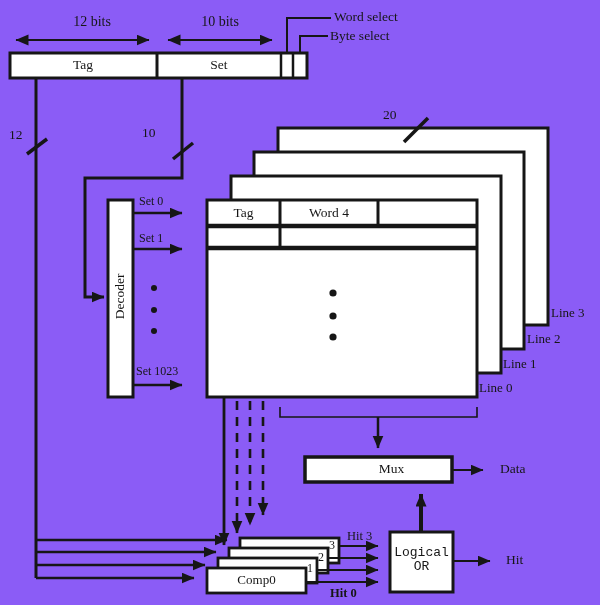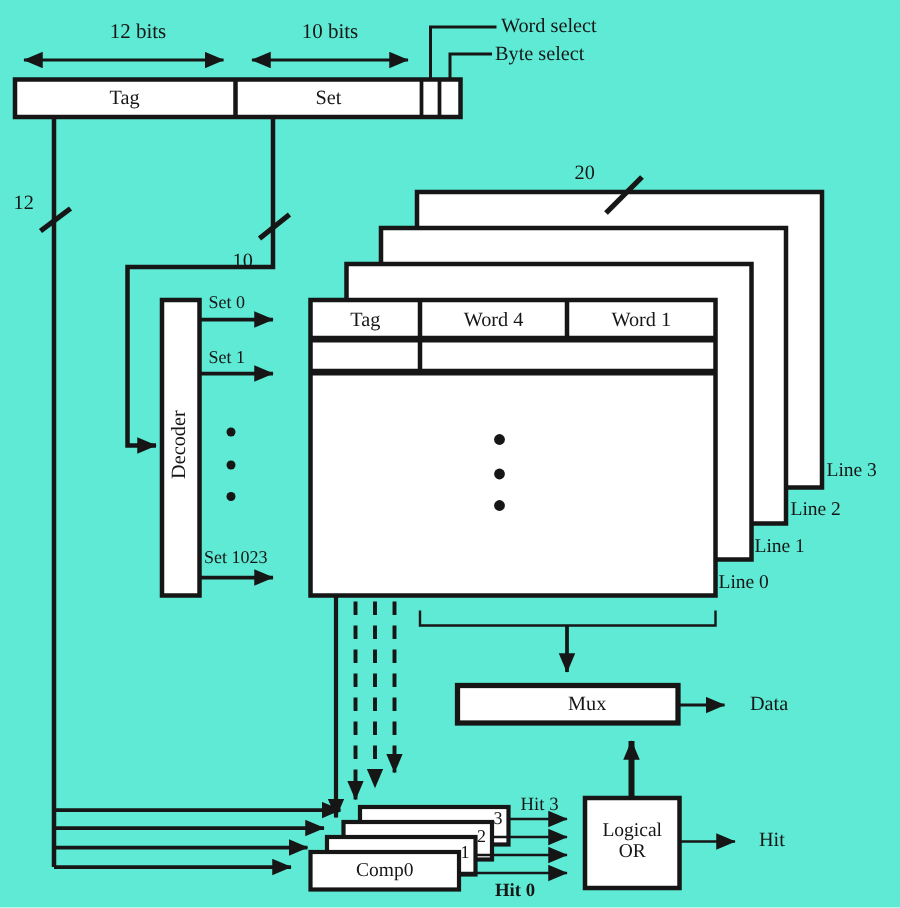--- a/index.html
+++ b/index.html
@@ -1,32 +1,32 @@
 <!DOCTYPE html>
 <html><head>
 <meta charset="utf-8">
 <style>
   html,body{margin:0;padding:0;background:#ffffff;}
   .canvas{
     position:relative;
     width:600px;height:605px;
-    background:#5eead4;
+    background:#8b5cf6;
     font-family:"Liberation Serif","DejaVu Serif",serif;
     color:#161616;
     overflow:hidden;
   }
   .canvas svg{position:absolute;left:0;top:0;}
   .lbl{position:absolute;white-space:nowrap;font-size:13px;line-height:1.1;}
   .c{text-align:center;}
   .f14{font-size:14px;}
   .f135{font-size:13.5px;}
   .f125{font-size:12.5px;}
   .f12{font-size:12px;}
   .rot{transform:rotate(-90deg);transform-origin:center center;}
-  .or-lbl{line-height:14px;}
+  .or-lbl{line-height:14px;font-family:Liberation Mono, monospace;}
 </style>
 </head>
 <body>
 
 <div class="canvas">
 
   <svg width="600" height="605" viewBox="0 0 600 605">
     <defs>
       <marker id="ar" markerUnits="userSpaceOnUse" markerWidth="15" markerHeight="12" refX="12.5" refY="5.5" orient="auto-start-reverse">
         <path d="M0,0 L13,5.5 L0,11 Z" fill="#161616"></path>
@@ -147,31 +147,30 @@
 
   <span class="lbl f14 c" style="left:42px;top:14px;width:100px;">12 bits</span>
   <span class="lbl f14 c" style="left:170px;top:14px;width:100px;">10 bits</span>
   <span class="lbl f135" style="left:334px;top:10px;">Word select</span>
   <span class="lbl f135" style="left:330px;top:29px;">Byte select</span>
 
   <span class="lbl f135 c" style="left:33px;top:58px;width:100px;">Tag</span>
   <span class="lbl f135 c" style="left:169px;top:58px;width:100px;">Set</span>
 
   <span class="lbl f135" style="left:9px;top:128px;">12</span>
-  <span class="lbl f135" style="left:155px;top:126px;margin-top:41px;">10</span>
+  <span class="lbl f135" style="left:142px;top:126px;">10</span>
   <span class="lbl f135" style="left:383px;top:108px;">20</span>
 
   <span class="lbl f135 c rot" style="left:60px;top:289px;width:120px;">Decoder</span>
   <span class="lbl f12" style="left:139px;top:195px;">Set 0</span>
   <span class="lbl f12" style="left:139px;top:232px;">Set 1</span>
   <span class="lbl f12" style="left:136px;top:365px;">Set 1023</span>
 
   <span class="lbl f135 c" style="left:207px;top:206px;width:73px;">Tag</span>
   <span class="lbl f135 c" style="left:280px;top:206px;width:98px;">Word 4</span>
-  <span class="lbl f135 c" style="left:378px;top:206px;width:99px;">Word 1</span>
 
   <span class="lbl" style="left:479px;top:381px;">Line 0</span>
   <span class="lbl" style="left:503px;top:357px;">Line 1</span>
   <span class="lbl" style="left:527px;top:332px;">Line 2</span>
   <span class="lbl" style="left:551px;top:306px;">Line 3</span>
 
   <span class="lbl f135 c" style="left:318px;top:462px;width:147px;">Mux</span>
   <span class="lbl f135" style="left:500px;top:462px;">Data</span>
 
   <span class="lbl c" style="left:207px;top:573px;width:99px;">Comp0</span>

